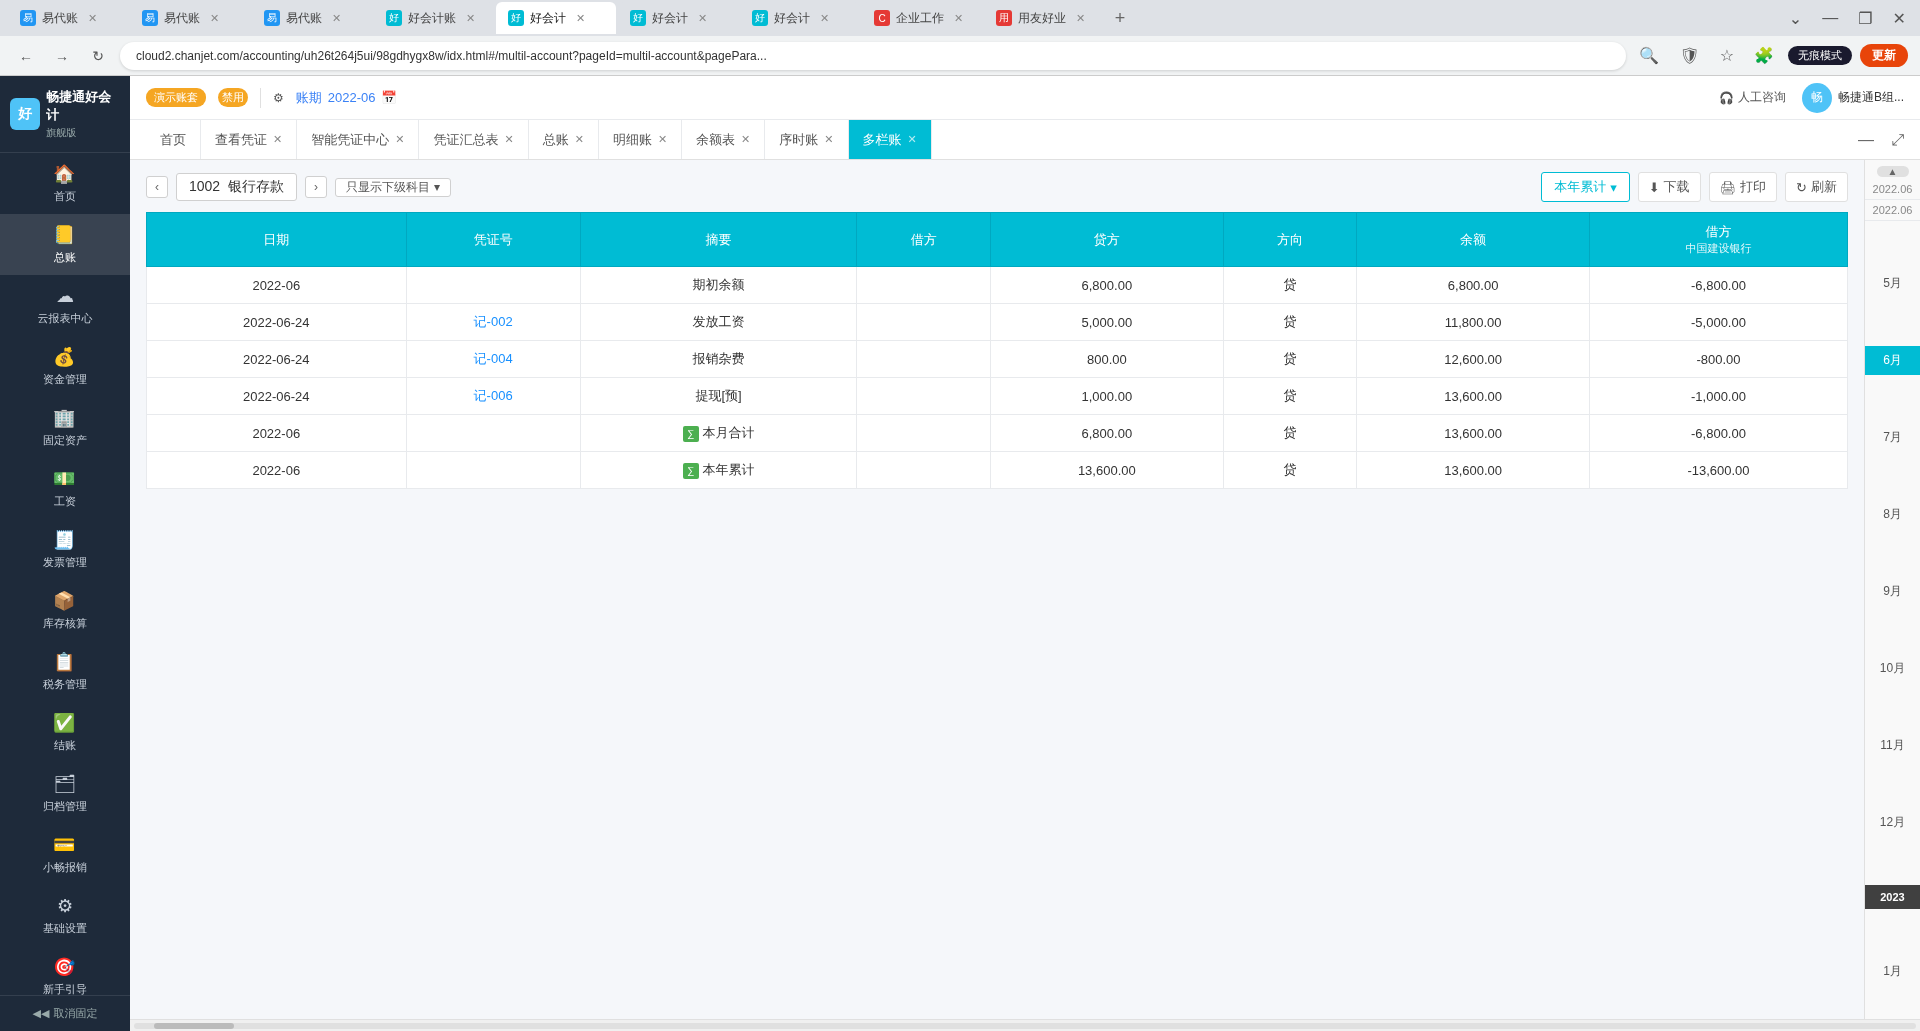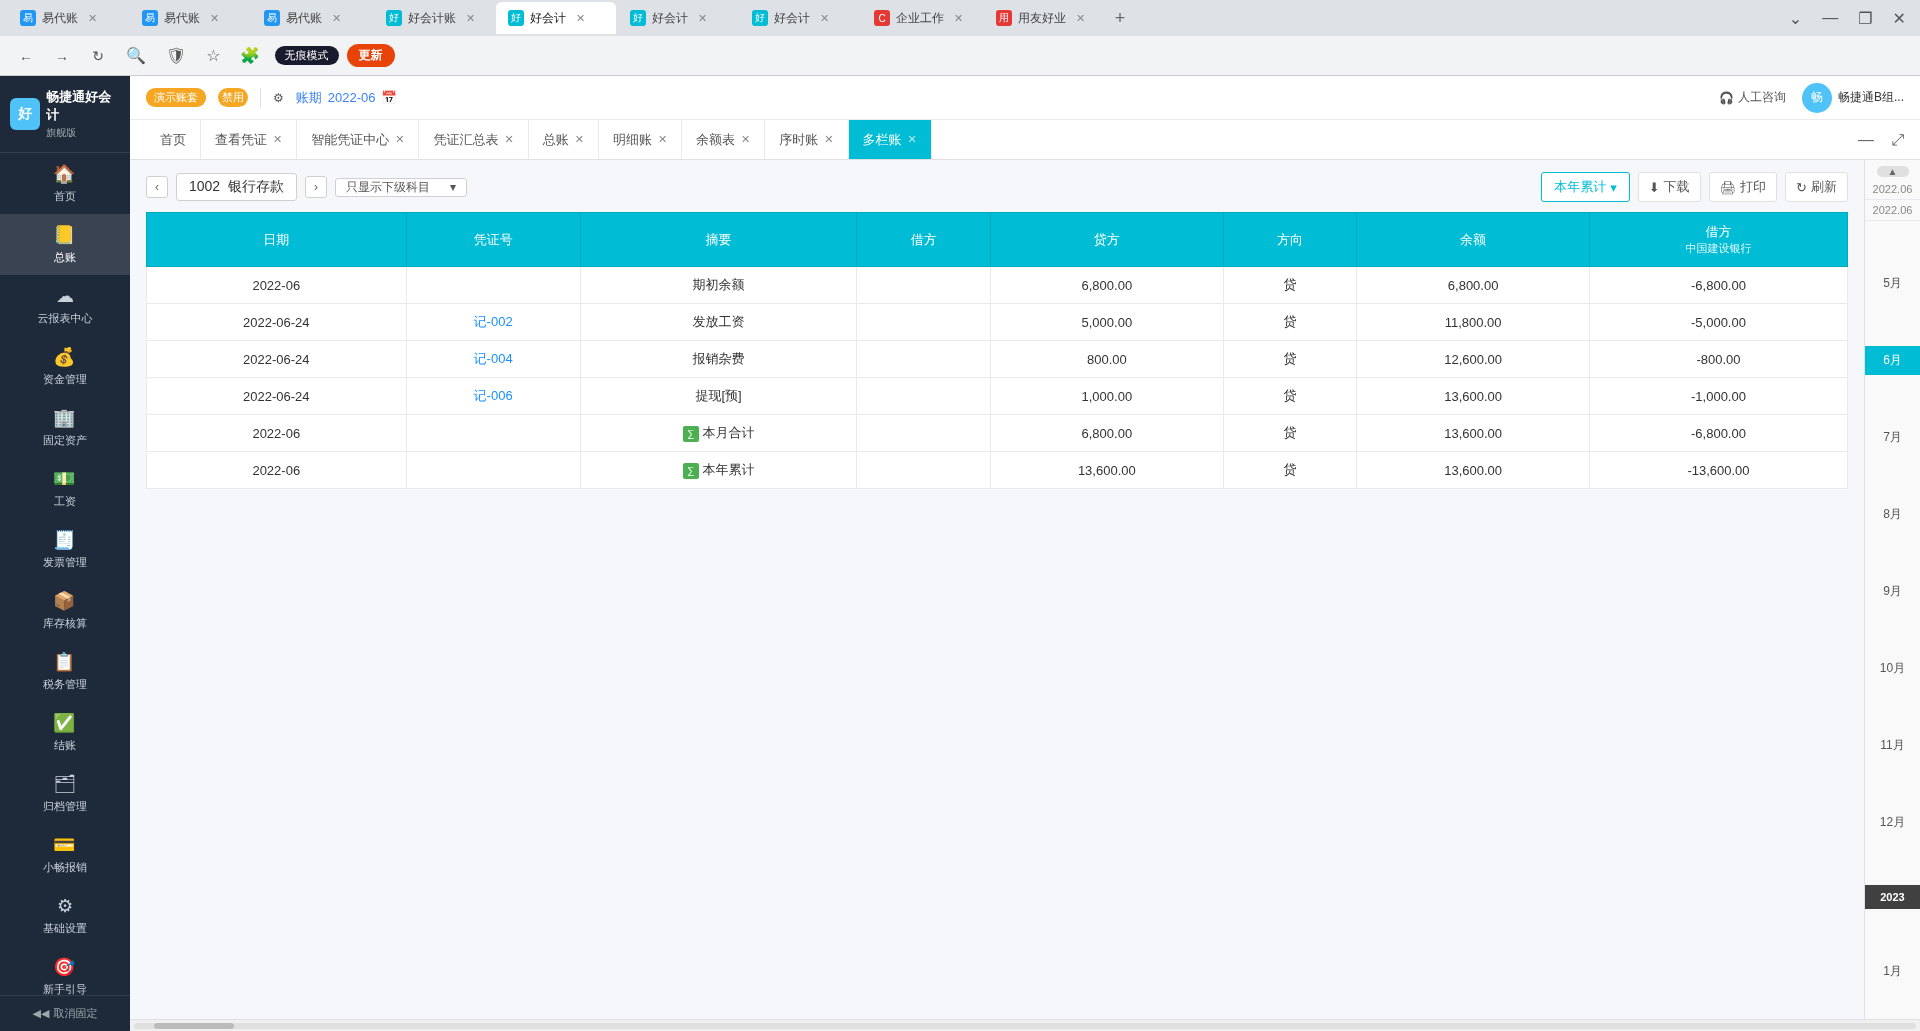--- a/index.html
+++ b/index.html
@@ -65,21 +65,21 @@
 
     
     .content-area { flex: 1; overflow: hidden; display: flex; position: relative; }
     .ledger-panel { flex: 1; padding: 12px 16px; overflow: auto; }
 
     
     .ledger-header { display: flex; align-items: center; justify-content: space-between; margin-bottom: 10px; }
     .ledger-nav { display: flex; align-items: center; gap: 8px; }
     .ledger-nav-btn { width: 22px; height: 22px; border: 1px solid #d0d0d0; background: #fff; border-radius: 3px; cursor: pointer; display: flex; align-items: center; justify-content: center; font-size: 12px; color: #666; }
     .account-label { font-size: 14px; color: #333; font-weight: 500; background: #fff; border: 1px solid #d0d0d0; padding: 4px 12px; border-radius: 3px; }
-    .filter-dropdown { display: flex; align-items: center; gap: 20px; border: 1px solid #d0d0d0; background: #fff; padding: 0 10px; border-radius: 3px; cursor: pointer; font-size: 12px; color: #555; }
+    .filter-dropdown { display: flex; align-items: center; gap: 4px; border: 1px solid #d0d0d0; background: #fff; padding: 0 10px; border-radius: 3px; cursor: pointer; font-size: 12px; color: #555; }
     .ledger-actions { display: flex; align-items: center; gap: 8px; }
     .multi-col-btn { border: 1px solid #00bcd4; color: #00bcd4; background: #fff; padding: 5px 12px; border-radius: 3px; cursor: pointer; font-size: 13px; display: flex; align-items: center; gap: 4px; }
     .action-btn { display: flex; align-items: center; gap: 4px; color: #555; font-size: 13px; cursor: pointer; padding: 5px 10px; background: #fff; border: 1px solid #e0e0e0; border-radius: 3px; }
 
     
     .ledger-table { width: 100%; border-collapse: collapse; background: #fff; }
     .ledger-table th { background: #00bcd4; color: #fff; text-align: center; padding: 10px 8px; font-size: 13px; font-weight: normal; border: 1px solid #00a8c0; }
     .ledger-table td { text-align: center; padding: 9px 8px; font-size: 13px; border: 1px solid #e8eaed; color: #333; }
     .amount-cell { text-align: right; padding-right: 12px; }
     .direction-cell { color: #333; }
@@ -161,20 +161,21 @@
       <span class="tab-ctrl-btn">—</span>
       <span class="tab-ctrl-btn">❐</span>
       <span class="tab-ctrl-btn">✕</span>
     </div>
   </div>
 
   <div class="address-bar">
     <div class="nav-btn">←</div>
     <div class="nav-btn">→</div>
     <div class="nav-btn">↻</div>
+    <input class="address-input" style="cursor: text;" value="cloud2.chanjet.com/accounting/uh26t264j5ui/98gdhygx8w/idx.html#/multil-account?pageId=multil-account&amp;pagePara...">
     <div class="browser-actions">
       <span class="browser-action-btn">🔍</span>
       <span class="browser-action-btn">🛡</span>
       <span class="browser-action-btn">☆</span>
       <span class="browser-action-btn">🧩</span>
       <span class="stealth-btn">无痕模式</span>
       <span class="update-btn">更新</span>
     </div>
   </div>
 </div>

